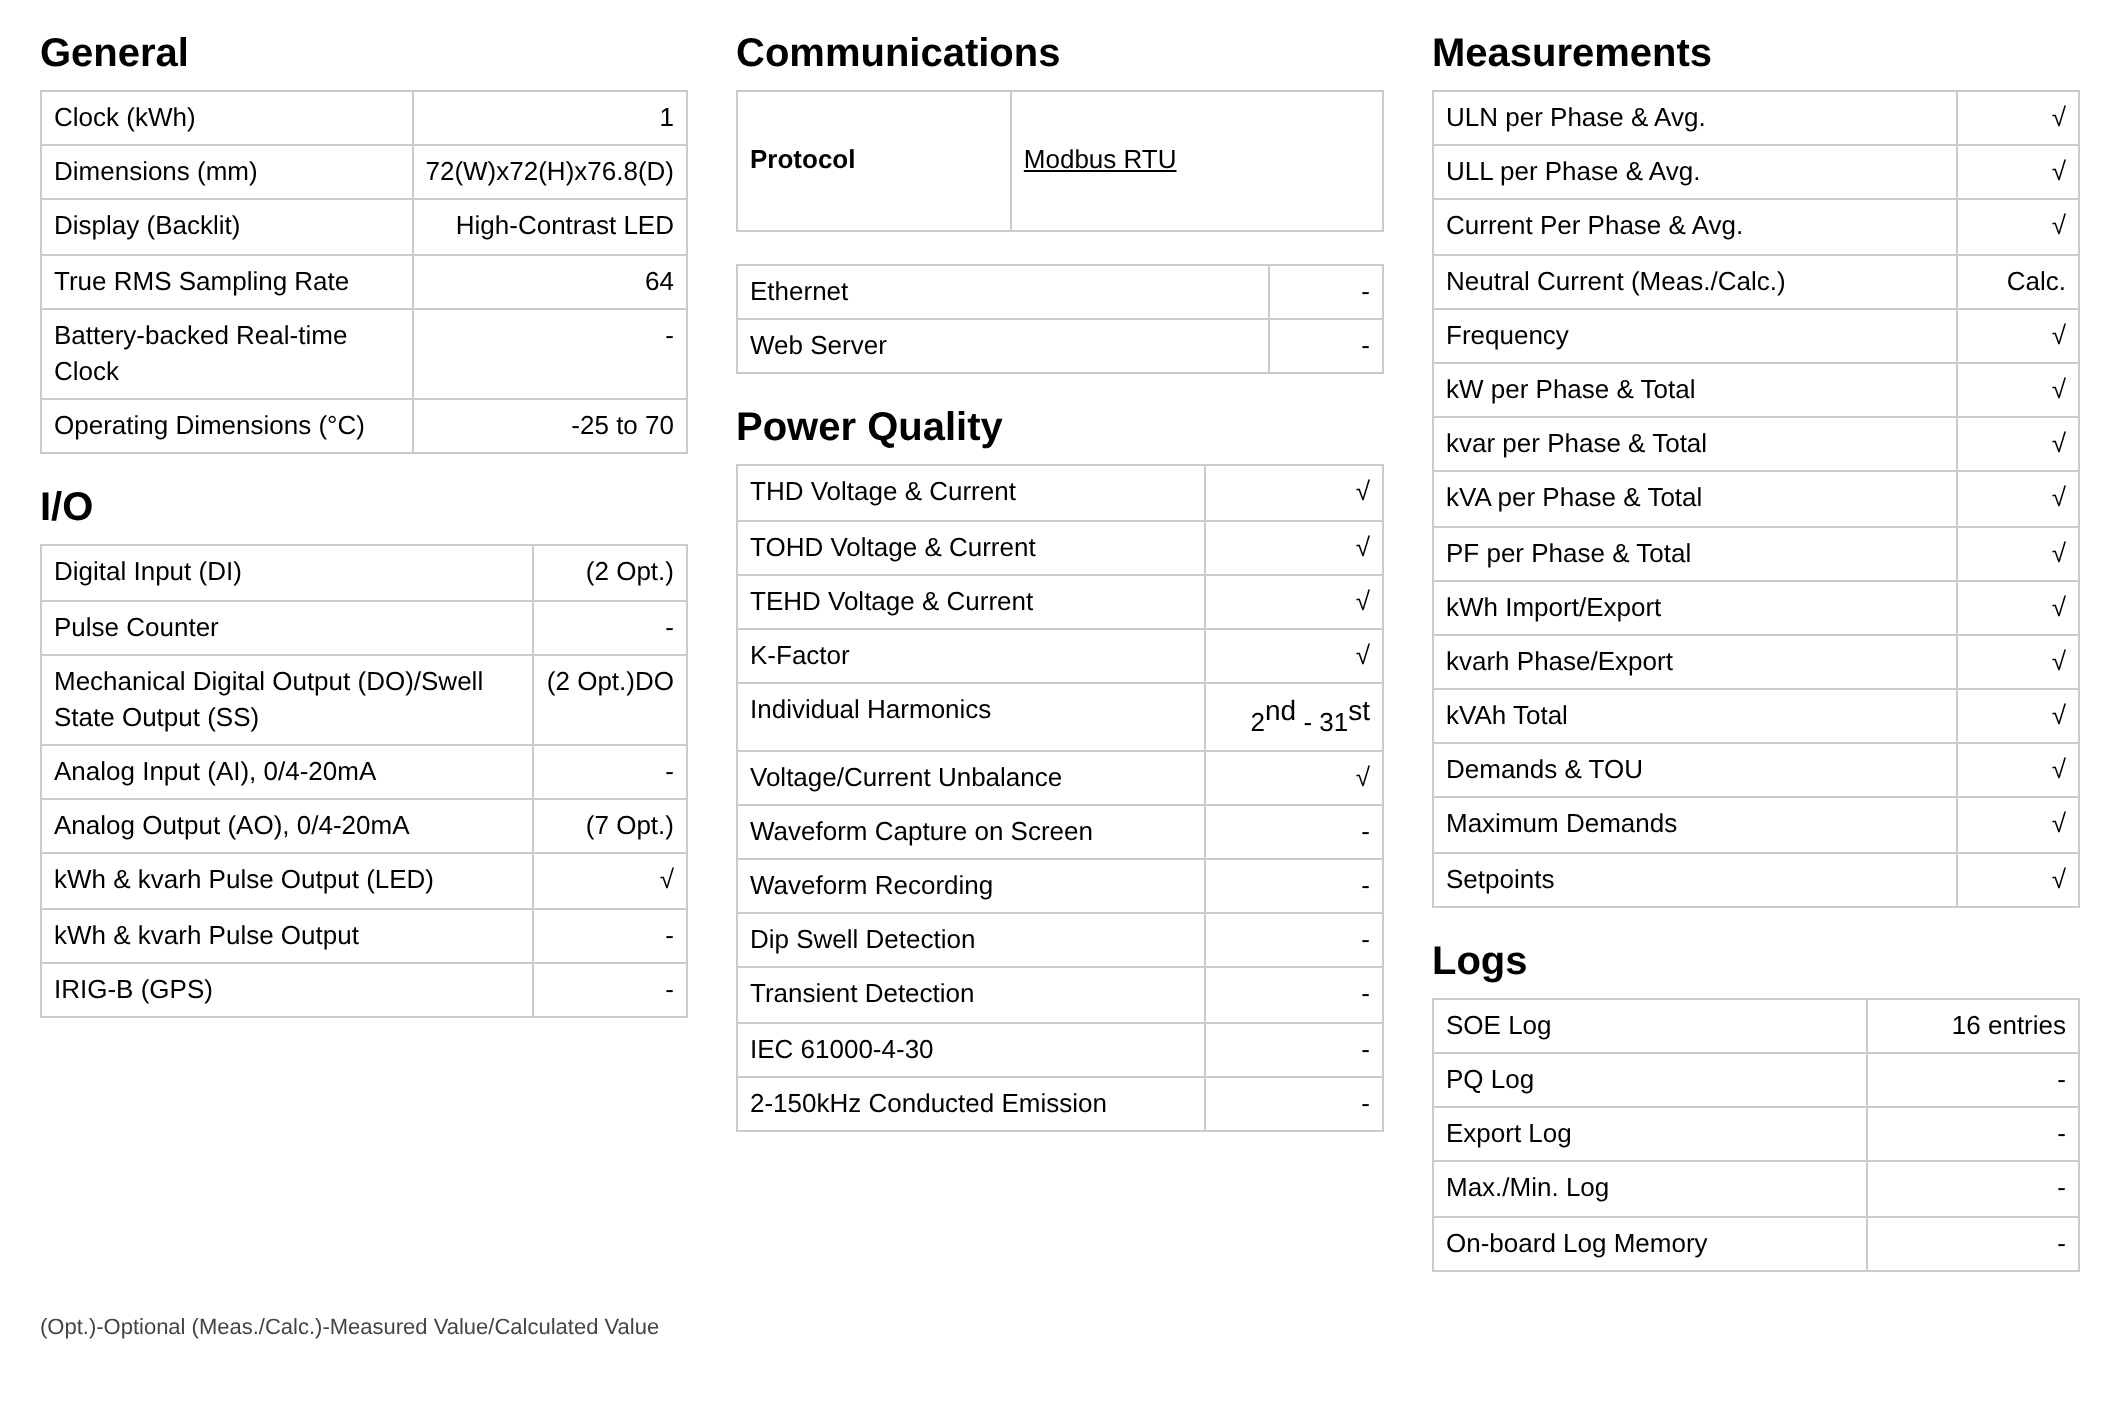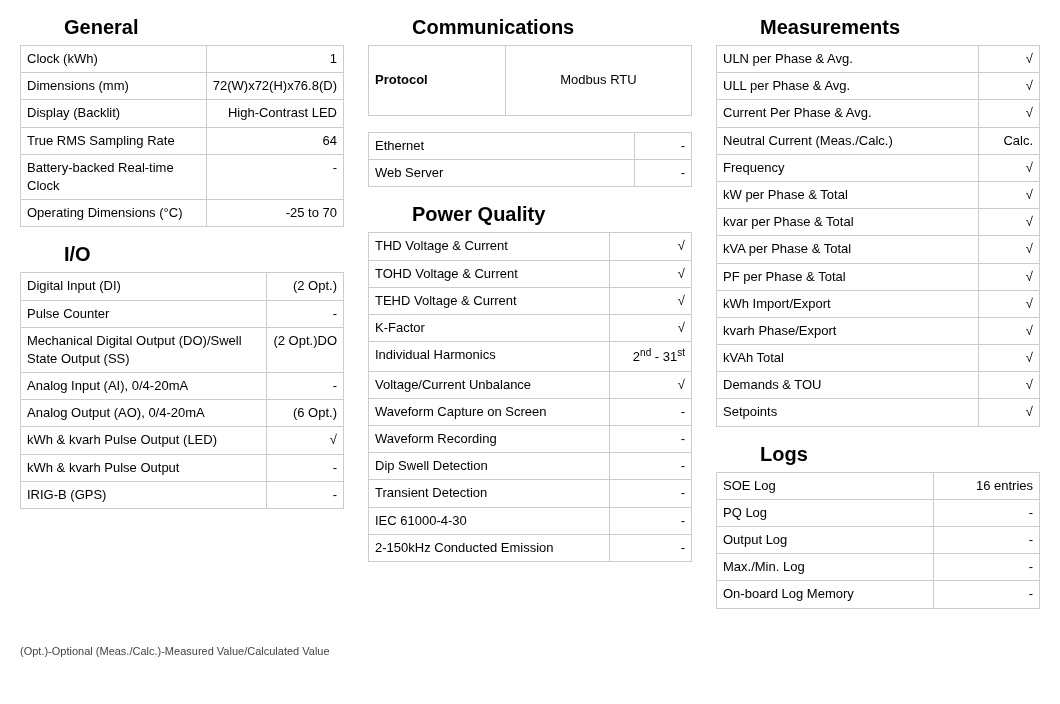--- a/index.html
+++ b/index.html
@@ -13,21 +13,20 @@
     }
     .main-grid {
       display: grid;
       grid-template-columns: 1fr 1fr 1fr;
       gap: 0 24px;
     }
     h2 {
       font-size: 20px;
       font-weight: bold;
       margin-bottom: 6px;
-      margin-left: 44px;
     }
     table {
       width: 100%;
       border-collapse: collapse;
       margin-bottom: 16px;
     }
     td {
       border: 1px solid #ccc;
       padding: 4px 6px;
       vertical-align: top;
@@ -36,24 +35,24 @@
     td.val {
       text-align: right;
       white-space: nowrap;
     }
     .col1 { }
     .col2 { }
     .col3 { }
     .footer-note {
       font-size: 11px;
       color: #444;
-      margin-top: 20px;
+      margin-top: 6px;
       grid-column: 1 / -1;
     }
-    sup { font-size: 10px; vertical-align: super; }
+    sup { font-size: 14px; vertical-align: super; }
   </style>
 </head>
 <body>
 
 <div class="main-grid">
 
   <div class="col1">
     <h2>General</h2>
     <table>
       <tbody id="general-tbody">
@@ -98,21 +97,21 @@
           <tr>
             <td>Mechanical Digital Output (DO)/Swell State Output (SS)</td>
             <td class="val">(2 Opt.)DO</td>
           </tr>
           <tr>
             <td>Analog Input (AI), 0/4-20mA</td>
             <td class="val">-</td>
           </tr>
           <tr>
             <td>Analog Output (AO), 0/4-20mA</td>
-            <td class="val">(6 Opt.)</td>
+            <td class="val">(7 Opt.)</td>
           </tr>
           <tr>
             <td>kWh &amp; kvarh Pulse Output (LED)</td>
             <td class="val">√</td>
           </tr>
           <tr>
             <td>kWh &amp; kvarh Pulse Output</td>
             <td class="val">-</td>
           </tr>
           <tr>
@@ -122,21 +121,21 @@
         </tbody>
     </table>
   </div>
 
   <div class="col2">
     <h2>Communications</h2>
     <table>
       <tbody>
         <tr>
           <td style="height:70px; vertical-align:middle;font-weight:bold;">Protocol</td>
-          <td style="height:70px; vertical-align:middle; text-align:center;">Modbus  RTU</td>
+          <td style="height:70px; vertical-align:middle; text-align:left;text-decoration:underline;">Modbus  RTU</td>
         </tr>
       </tbody>
     </table>
     <table>
       <tbody id="comms-tbody">
           <tr>
             <td>Ethernet</td>
             <td class="val">-</td>
           </tr>
           <tr>
@@ -251,39 +250,43 @@
           </tr>
           <tr>
             <td>kVAh Total</td>
             <td class="val">√</td>
           </tr>
           <tr>
             <td>Demands &amp; TOU</td>
             <td class="val">√</td>
           </tr>
           <tr>
+            <td>Maximum Demands</td>
+            <td class="val">√</td>
+          </tr>
+          <tr>
             <td>Setpoints</td>
             <td class="val">√</td>
           </tr>
         </tbody>
     </table>
 
     <h2>Logs</h2>
     <table>
       <tbody id="logs-tbody">
           <tr>
             <td>SOE Log</td>
             <td class="val">16 entries</td>
           </tr>
           <tr>
             <td>PQ Log</td>
             <td class="val">-</td>
           </tr>
           <tr>
-            <td>Output Log</td>
+            <td>Export Log</td>
             <td class="val">-</td>
           </tr>
           <tr>
             <td>Max./Min. Log</td>
             <td class="val">-</td>
           </tr>
           <tr>
             <td>On-board Log Memory</td>
             <td class="val">-</td>
           </tr>

